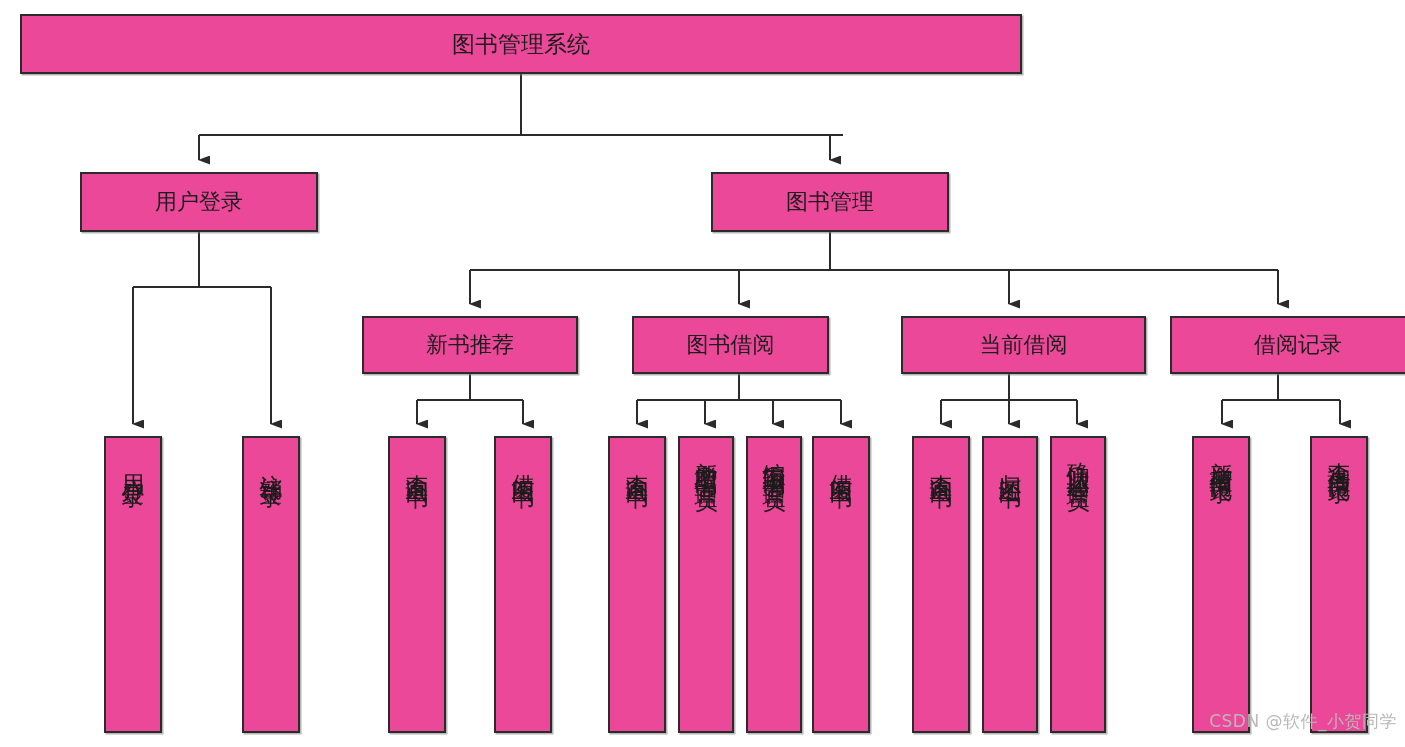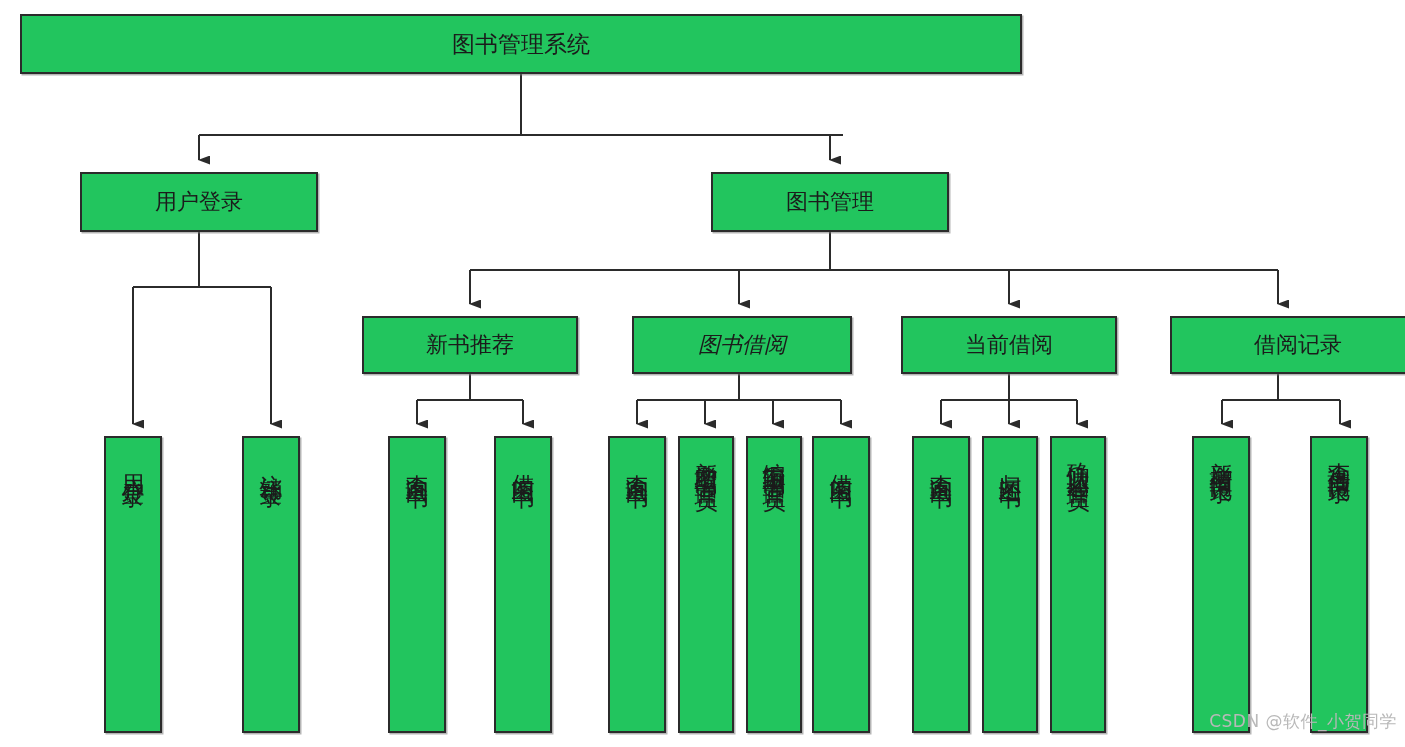--- a/index.html
+++ b/index.html
@@ -21,21 +21,21 @@
   #edge-layer {
     position: absolute;
     left: 0;
     top: 0;
     width: 1405px;
     height: 747px;
   }
   .node {
     position: absolute;
     box-sizing: border-box;
-    background: #22c55e;
+    background: #ec4899;
     border: 2px solid #2b2b2b;
     box-shadow: 1.5px 1.5px 0 rgba(120,120,120,0.55);
     display: flex;
     align-items: center;
     justify-content: center;
     z-index: 3;
   }
   .node-label {
     color: #1b1b1b;
     text-align: center;
@@ -137,24 +137,24 @@
   <div class="node branch" style="left:80px; top:172px; width:238px; height:60px;">
     <span class="node-label">用户登录</span>
   </div>
   <div class="node branch" style="left:711px; top:172px; width:238px; height:60px;">
     <span class="node-label">图书管理</span>
   </div>
 
   <div class="node branch" style="left:362px; top:316px; width:216px; height:58px;align-items:center;">
     <span class="node-label">新书推荐</span>
   </div>
-  <div class="node branch" style="left:632px; top:316px; width:220px; height:58px;font-style:italic;">
+  <div class="node branch" style="left:632px; top:316px; width:197px; height:58px;">
     <span class="node-label">图书借阅</span>
   </div>
-  <div class="node branch" style="left:901px; top:316px; width:216px; height:58px;">
+  <div class="node branch" style="left:901px; top:316px; width:245px; height:58px;">
     <span class="node-label">当前借阅</span>
   </div>
   <div class="node branch" style="left:1170px; top:316px; width:256px; height:58px;">
     <span class="node-label">借阅记录</span>
   </div>
 
   <div class="node leaf" style="left:104px; top:436px; width:58px; height:297px;">
     <span class="node-label">用户登录</span>
   </div>
   <div class="node leaf" style="left:242px; top:436px; width:58px; height:297px;">

